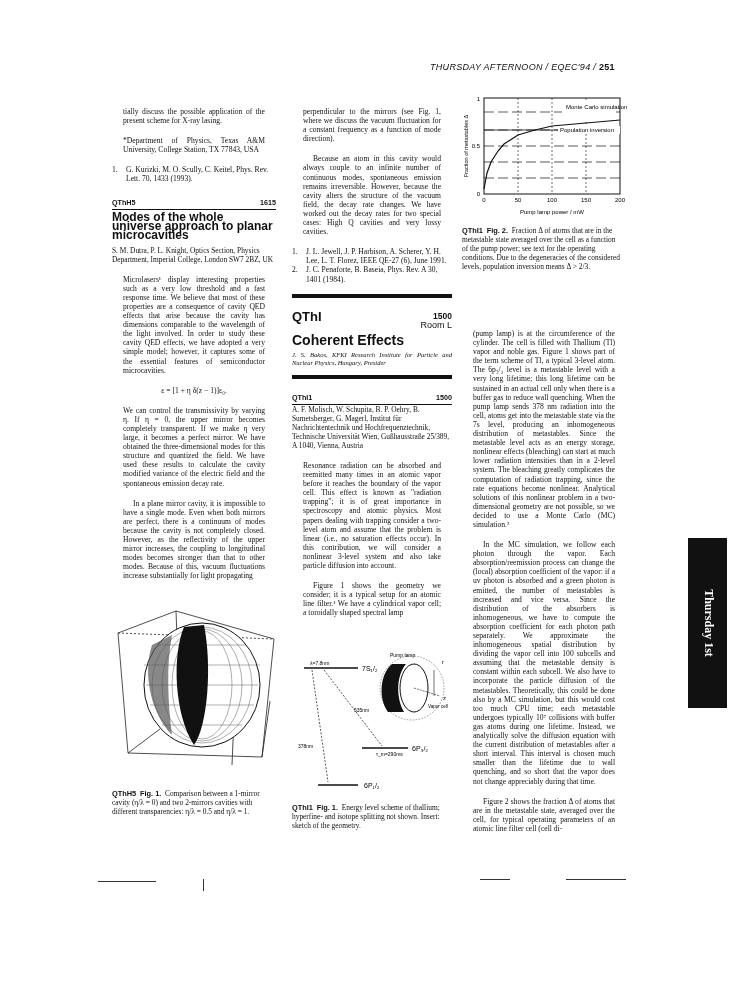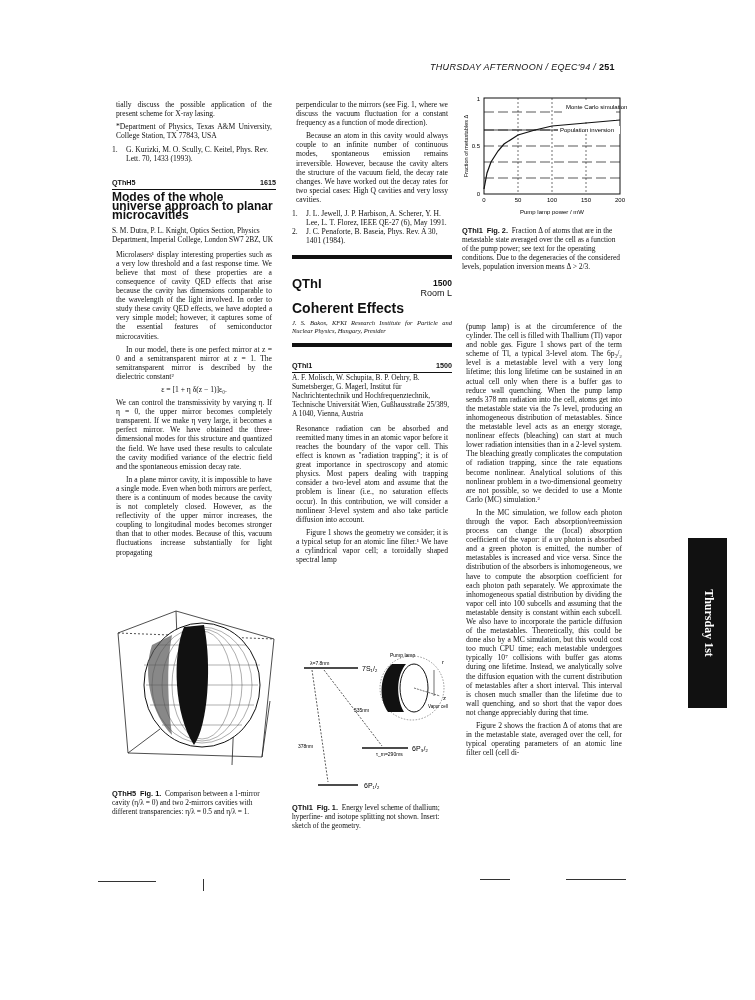--- a/index.html
+++ b/index.html
@@ -1,31 +1,31 @@
 <!DOCTYPE html>
 <html><head>
 <meta charset="utf-8">
 <style>
   html,body{margin:0;padding:0;background:#fff;}
   body{width:755px;height:1000px;position:relative;overflow:hidden;font-family:"Liberation Serif",serif;color:#111;}
   .abs{position:absolute;}
   .runhead{left:430px;top:62px;width:318px;text-align:left;font-family:"Liberation Sans",sans-serif;font-style:italic;font-size:9px;letter-spacing:.3px;}
   .runhead b{font-style:normal;}
   .col{position:absolute;font-size:7.6px;line-height:9.1px;text-align:justify;}
-  .col p{margin:4px;}
+  .col p{margin:11px;}
   .col p.ind{text-indent:10px;}
   .it{}
   .code-row{display:flex;justify-content:space-between;font-family:"Liberation Sans",sans-serif;font-weight:bold;font-size:7.2px;border-bottom:1px solid #111;padding-bottom:2px;margin-top:8px;}
   .ptitle{font-family:"Liberation Sans",sans-serif;font-weight:bold;font-size:12px;line-height:9px;margin:3px 0 6px 0;text-align:left;}
   .authors{font-size:7.4px;line-height:9px;margin-bottom:6px;text-align:left;}
   .refs{margin:5px 0 0 0;padding:0;list-style:none;}
   .refs li{display:flex;gap:6px;text-align:left;}
   .refs li span.n{width:8px;flex:none;}
   .eq{text-align:center;margin:4px 0;}
-  .sess-bar{border-top:4px solid #111;margin-top:10px;padding-top:20px;}
+  .sess-bar{border-top:4px solid #111;margin-top:10px;padding-top:14px;}
   .sess-row{display:flex;justify-content:space-between;font-family:"Liberation Sans",sans-serif;font-weight:bold;}
   .sess-code{font-size:13px;}
   .sess-time{font-size:8.5px;}
   .sess-room{text-align:right;font-family:"Liberation Sans",sans-serif;font-size:9px;}
   .sess-title{font-family:"Liberation Sans",sans-serif;font-weight:bold;font-size:14px;margin:6px 0 6px;}
   .presider{font-style:italic;font-size:6.5px;line-height:8px;}
   .thick{border-top:4px solid #111;margin-top:8px;}
   .caption{font-size:7.4px;line-height:9px;text-align:left;}
   .caption b{font-family:"Liberation Sans",sans-serif;}
   .tab{left:688px;top:538px;width:39px;height:170px;background:#111;}
@@ -49,21 +49,20 @@
       </li>
   </ul>
 
   <div class="code-row" style="margin-top:14px;">
     <span>QThH5</span>
     <span>1615</span>
   </div>
   <div class="ptitle">Modes of the whole universe approach to planar microcavities</div>
   <div class="authors">S. M. Dutra, P. L. Knight, Optics Section, Physics Department, Imperial College, London SW7 2BZ, UK</div>
   <p>Microlasers¹ display interesting properties such as a very low threshold and a fast response time. We believe that most of these properties are a consequence of cavity QED effects that arise because the cavity has dimensions comparable to the wavelength of the light involved. In order to study these cavity QED effects, we have adopted a very simple model; however, it captures some of the essential features of semiconductor microcavities.</p>
-  <p class="ind">In our model, there is one perfect mirror at z = 0 and a semitransparent mirror at z = 1. The semitransparent mirror is described by the dielectric constant²</p>
   <div class="eq">ε = [1 + η δ(z − 1)]ε₀.</div>
   <p>We can control the transmissivity by varying η. If η = 0, the upper mirror becomes completely transparent. If we make η very large, it becomes a perfect mirror. We have obtained the three-dimensional modes for this structure and quantized the field. We have used these results to calculate the cavity modified variance of the electric field and the spontaneous emission decay rate.</p>
   <p class="ind">In a plane mirror cavity, it is impossible to have a single mode. Even when both mirrors are perfect, there is a continuum of modes because the cavity is not completely closed. However, as the reflectivity of the upper mirror increases, the coupling to longitudinal modes becomes stronger than that to other modes. Because of this, vacuum fluctuations increase substantially for light propagating</p>
 </div>
 
 <svg class="abs" style="left:112px;top:605px;" width="170" height="170" viewBox="0 0 170 170">
   <g fill="none" stroke="#222" stroke-width="0.8">
     <polyline points="6,28 64,6 162,34 150,152 16,148 6,28"></polyline>
     <line x1="64" y1="6" x2="66" y2="60"></line>
     <line x1="6" y1="28" x2="162" y2="34" stroke-dasharray="2,2"></line>
@@ -89,21 +88,21 @@
 <div class="col caption" style="left:112px;top:789px;width:164px;">
   <b>QThH5</b>&nbsp;&nbsp;<b>Fig. 1.</b>&nbsp;&nbsp;<span>Comparison between a 1-mirror cavity (η/λ = 0) and two 2-mirrors cavities with different transparencies: η/λ = 0.5 and η/λ = 1.</span>
 </div>
 
 <div class="col" style="left:292px;top:96px;width:160px;">
   <p>perpendicular to the mirrors (see Fig. 1, where we discuss the vacuum fluctuation for a constant frequency as a function of mode direction).</p>
   <p class="ind">Because an atom in this cavity would always couple to an infinite number of continuous modes, spontaneous emission remains irreversible. However, because the cavity alters the structure of the vacuum field, the decay rate changes. We have worked out the decay rates for two special cases: High Q cavities and very lossy cavities.</p>
   <ul class="refs">
     <li>
         <span class="n">1.</span>
-        <span>J. L. Jewell, J. P. Harbison, A. Scherer, Y. H. Lee, L. T. Florez, IEEE QE-27 (6), May 1991.</span>
+        <span>J. L. Jewell, J. P. Harbison, A. Scherer, Y. H. Lee, L. T. Florez, IEEE QE-27 (6), June 1991.</span>
       </li>
     <li>
         <span class="n">2.</span>
         <span>J. C. Penaforte, B. Baseia, Phys. Rev. A 30, 1401 (1984).</span>
       </li>
   </ul>
 
   <div class="sess-bar">
     <div class="sess-row">
       <span class="sess-code">QThI</span>

